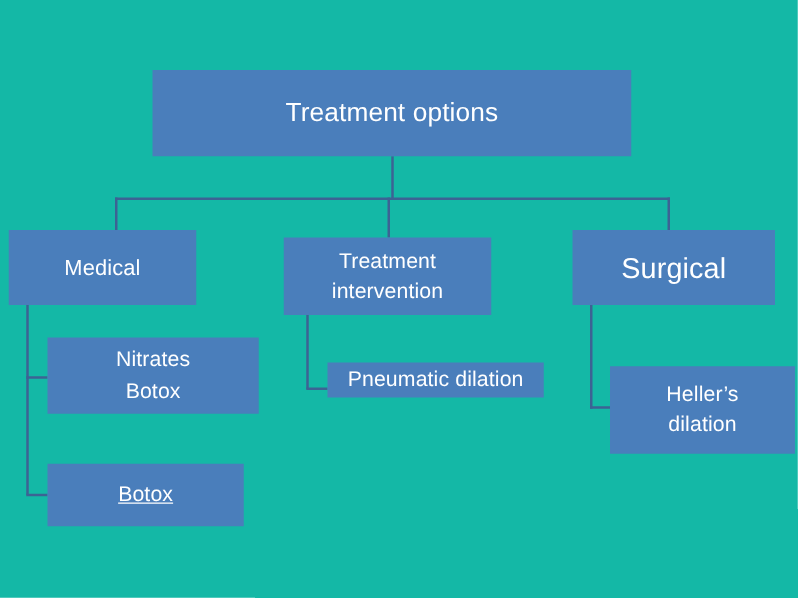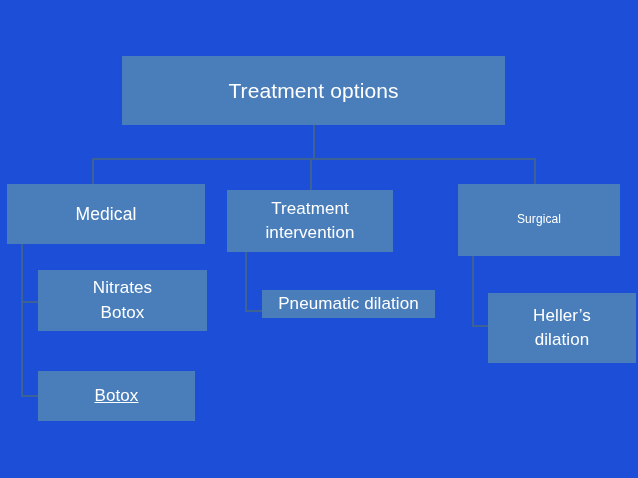--- a/index.html
+++ b/index.html
@@ -10,21 +10,21 @@
     width: 638px;
     height: 478px;
     background: #ffffff;
     font-family: "Liberation Sans", sans-serif;
     overflow: hidden;
   }
   #canvas {
     position: relative;
     width: 638px;
     height: 478px;
-    background: #1d4ed8;
+    background: #14b8a6;
   }
   .node {
     position: absolute;
     background: #4a7ebb;
     color: #ffffff;
     display: flex;
     flex-direction: column;
     align-items: center;
     justify-content: center;
     text-align: center;
@@ -41,37 +41,37 @@
     left: 122px;
     top: 56px;
     width: 383px;
     height: 69px;
     font-size: 21px;
   }
   
   #node-medical {
     left: 7px;
     top: 184px;
-    width: 198px;
+    width: 150px;
     height: 60px;
     font-size: 17.5px;
   }
   #node-endoscopic {
     left: 227px;
     top: 190px;
     width: 166px;
     height: 62px;
     font-size: 17px;
   }
   #node-surgical {
     left: 458px;
     top: 184px;
     width: 162px;
-    height: 72px;
-    font-size: 12px;
+    height: 60px;
+    font-size: 23px;
   }
   
   #node-nitrates {
     left: 38px;
     top: 270px;
     width: 169px;
     height: 61px;
     font-size: 17px;
   }
   #node-botox {

